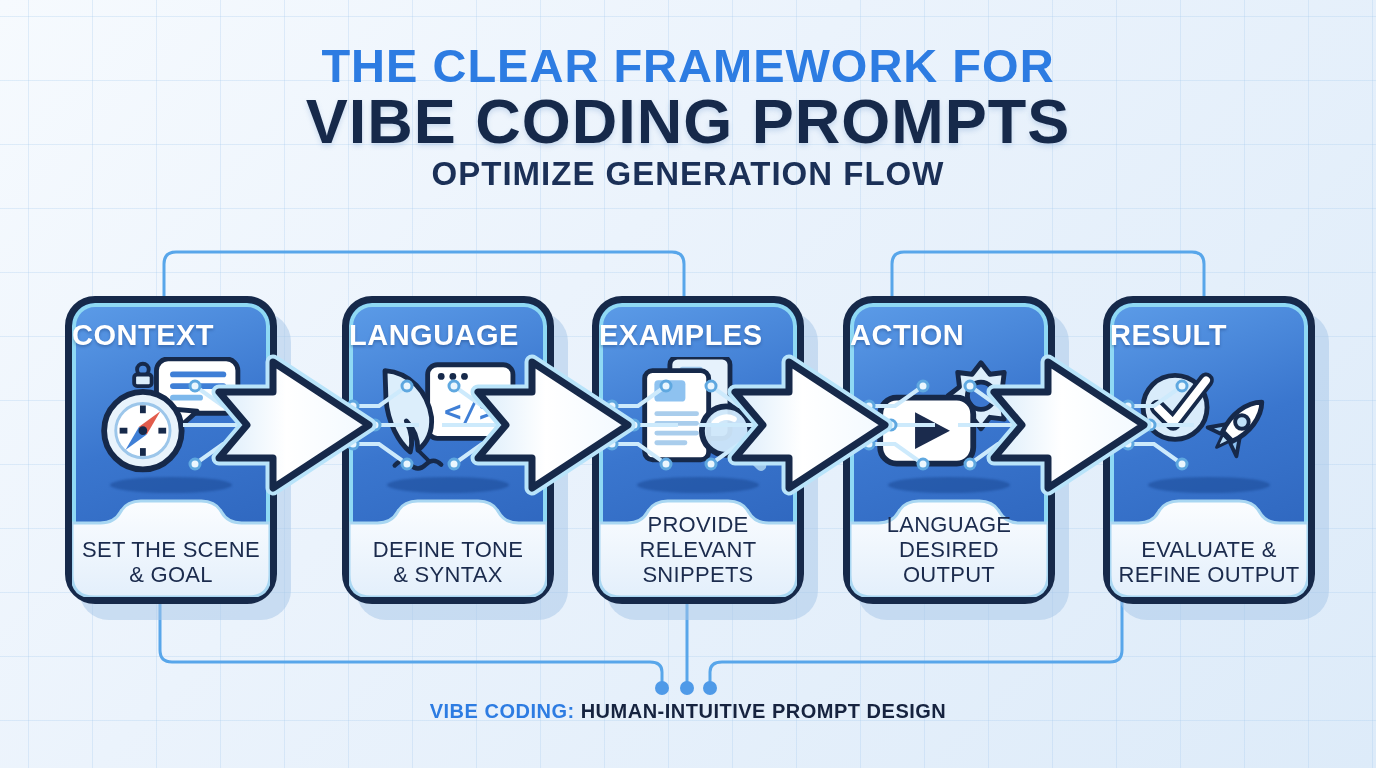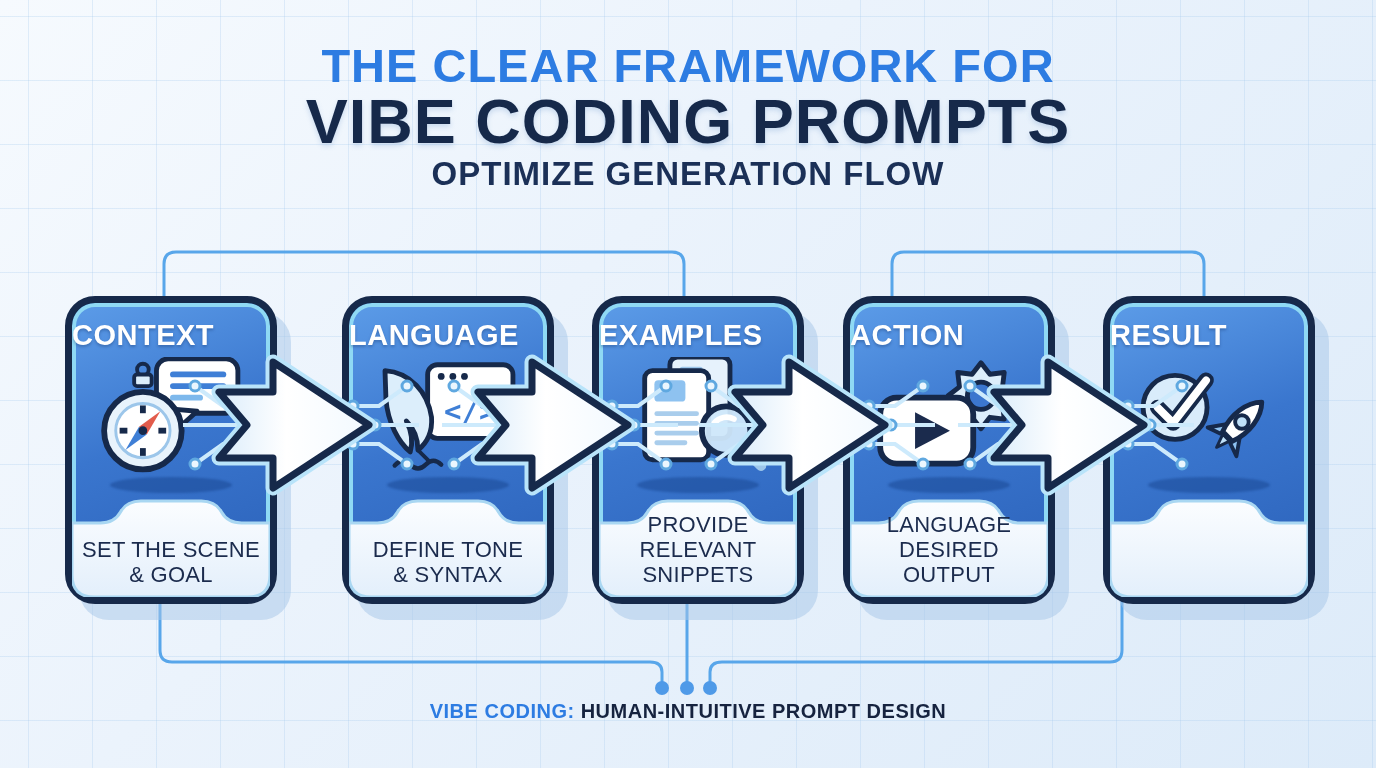--- a/index.html
+++ b/index.html
@@ -216,20 +216,24 @@
           <path d="M0,-36 C11,-25 14,-4 7,14 L-7,14 C-14,-4 -11,-25 0,-36 Z" fill="#ffffff" stroke="#16294a" stroke-width="5" stroke-linejoin="round"></path>
           <circle cy="-7" r="7" fill="#bfe0f8" stroke="#16294a" stroke-width="4"></circle>
           <polygon points="-5,16 0,30 5,16" fill="#bfe0f8" stroke="#16294a" stroke-width="3" stroke-linejoin="round"></polygon>
         </g>
       </svg>
     </div>
     <div class="icon-shadow"></div>
     <svg class="panel" viewBox="0 0 196 110" preserveAspectRatio="none">
       <path d="M0,36 H28 Q42,36 48,25 Q54,14 68,14 H128 Q142,14 148,25 Q154,36 168,36 H196 V88 Q196,110 174,110 H22 Q0,110 0,88 Z" fill="url(#panelGrad)" stroke="#a9d7f2" stroke-width="3"></path>
     </svg>
+    <div class="card-desc">
+      <span>EVALUATE &amp;</span>
+      <span>REFINE OUTPUT</span>
+    </div>
   </div>
 
   <svg class="arrow" style="left:181px" viewBox="0 0 240 170">
     <g fill="none" stroke="#cdeafc" stroke-width="4">
       <path d="M14,46 L42,66 H70"></path>
         <path d="M2,85 H78"></path>
         <path d="M14,124 L42,104 H70"></path>
       <path d="M226,46 L198,66 H176"></path>
         <path d="M238,85 H198"></path>
         <path d="M226,124 L198,104 H176"></path>

